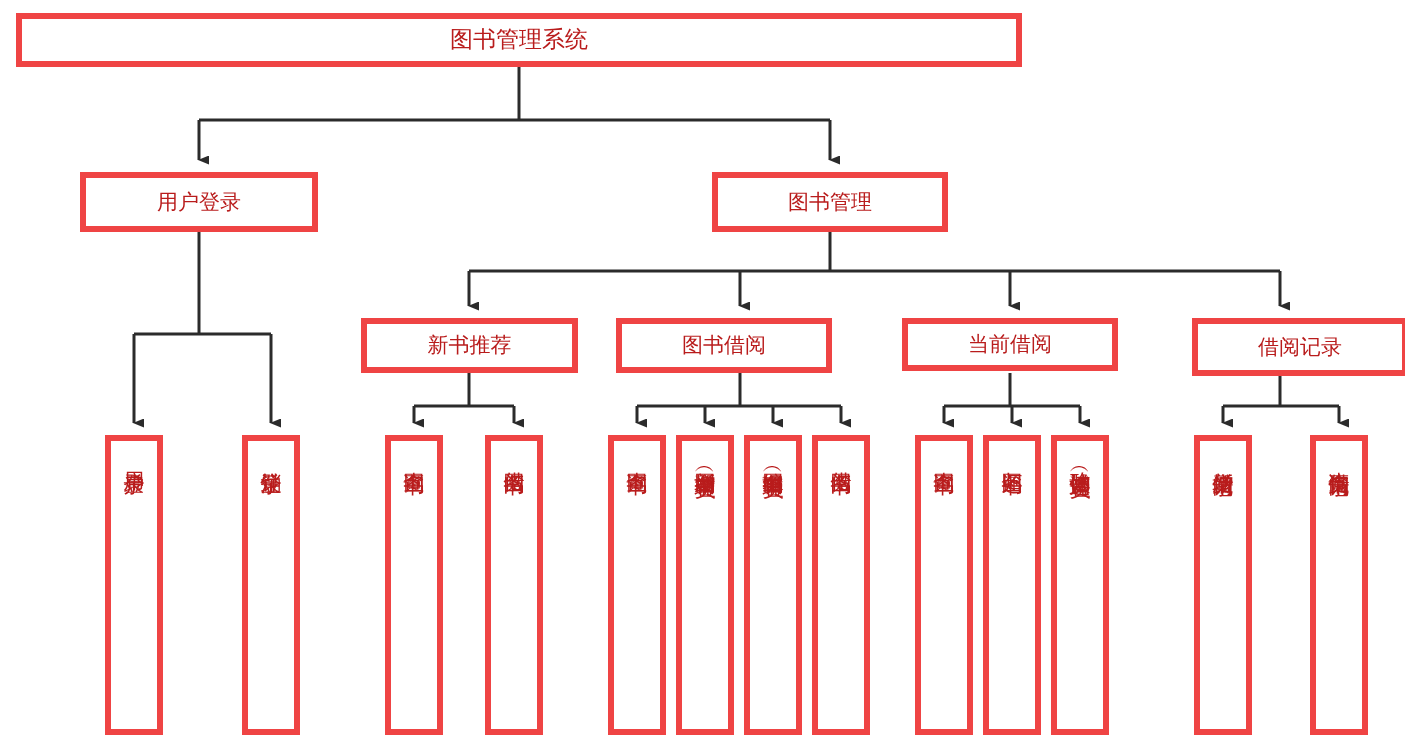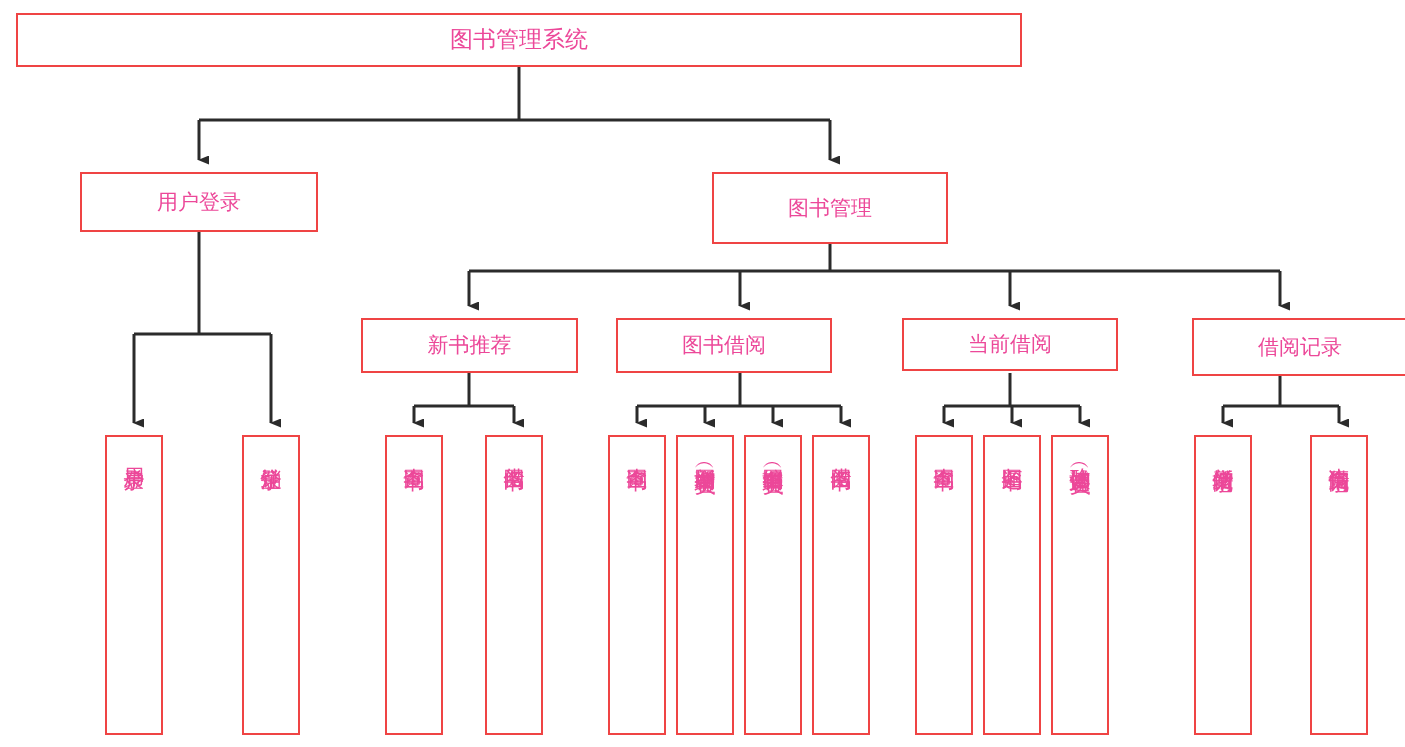--- a/index.html
+++ b/index.html
@@ -21,25 +21,25 @@
     position: absolute;
     left: 0;
     top: 0;
     width: 1405px;
     height: 747px;
   }
   .node {
     position: absolute;
     box-sizing: border-box;
     background: #ffffff;
-    border: 2px solid #ef4444;
+    border: 6px solid #ef4444;
     display: flex;
     align-items: center;
     justify-content: center;
-    color: #ec4899;
+    color: #b91c1c;
   }
   .node-label {
     text-align: center;
     line-height: 1.18;
     white-space: pre;
   }
   
   .node.horizontal .node-label {
     writing-mode: horizontal-tb;
   }
@@ -128,21 +128,21 @@
     </g>
   </svg>
 
   <div class="node horizontal title-node" style="left:16px; top:13px; width:1006px; height:54px;">
     <span class="node-label">图书管理系统</span>
   </div>
 
   <div class="node horizontal l2-node" style="left:80px; top:172px; width:238px; height:60px;">
     <span class="node-label">用户登录</span>
   </div>
-  <div class="node horizontal l2-node" style="left:712px; top:172px; width:236px; height:72px;">
+  <div class="node horizontal l2-node" style="left:712px; top:172px; width:236px; height:60px;">
     <span class="node-label">图书管理</span>
   </div>
 
   <div class="node horizontal l3-node" style="left:361px; top:318px; width:217px; height:55px;">
     <span class="node-label">新书推荐</span>
   </div>
   <div class="node horizontal l3-node" style="left:616px; top:318px; width:216px; height:55px;">
     <span class="node-label">图书借阅</span>
   </div>
   <div class="node horizontal l3-node" style="left:902px; top:318px; width:216px; height:53px;">

